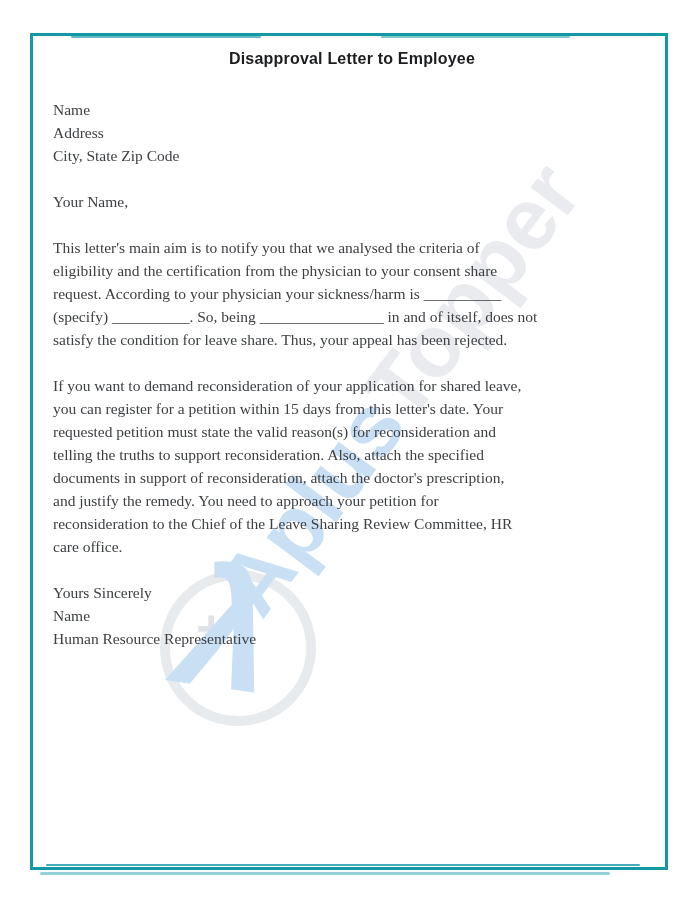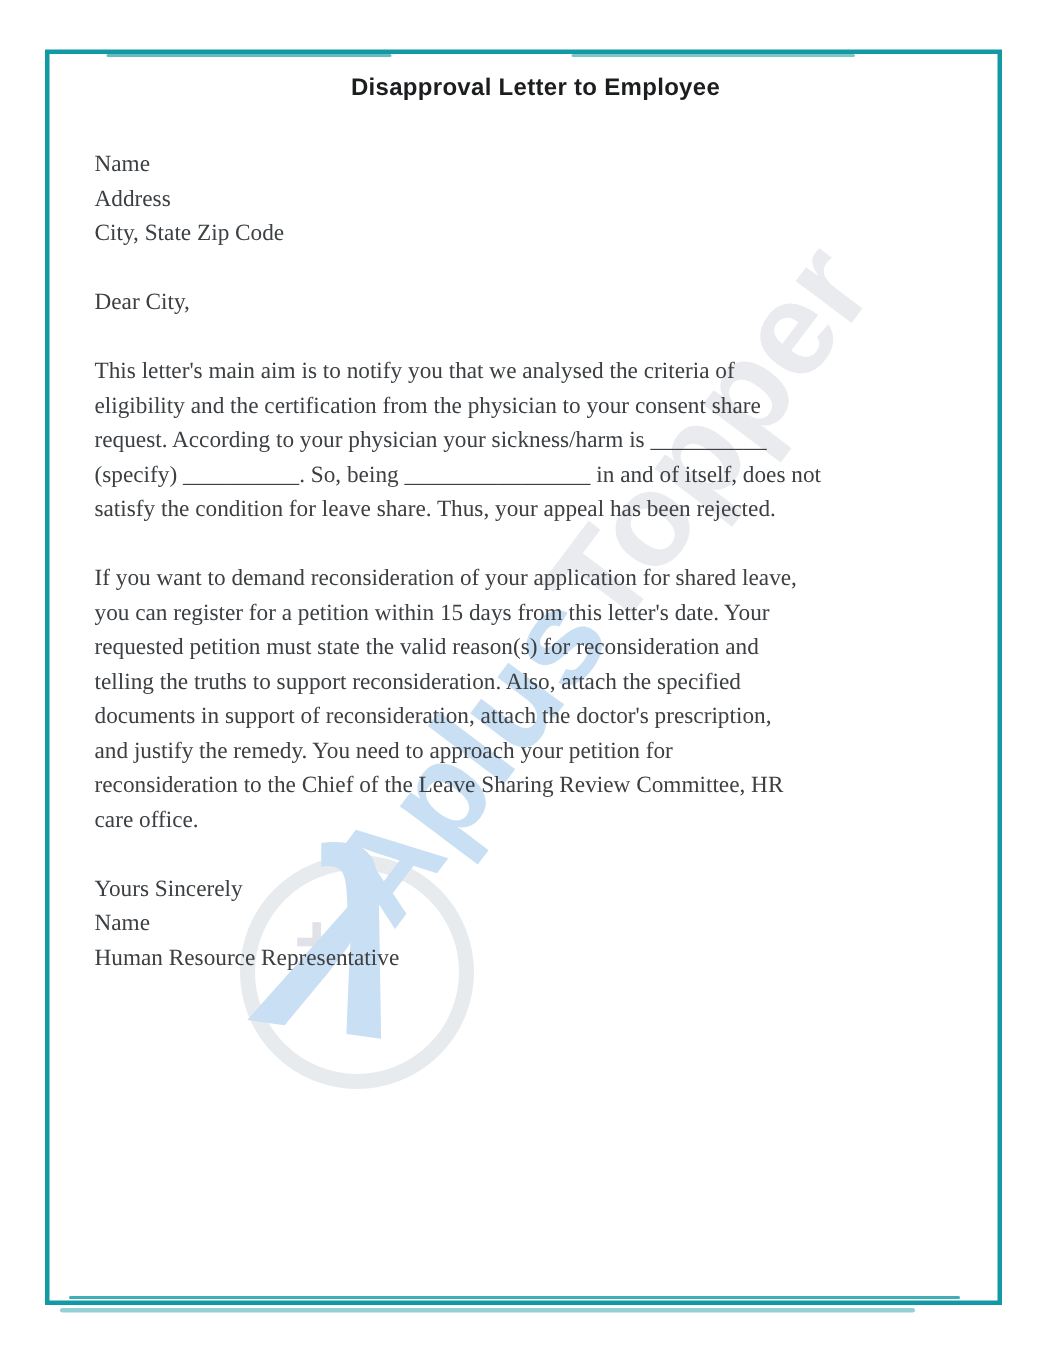--- a/index.html
+++ b/index.html
@@ -56,21 +56,21 @@
   }
   .wm-plus {
     position: absolute; left: 26px; top: 22px;
     font-size: 52px; line-height: 52px;
     color: #dfe3e8; font-weight: 700;
   }
 
   
   .content {
     position: absolute; inset: 0; z-index: 2;
-    padding: 14px 14px 0 30px;
+    padding: 14px 14px 0 20px;
     color: #3d4043;
     font-size: 15.5px; line-height: 23px;
   }
   .title {
     margin: 0 0 30px 0;
     text-align: center;
     font-size: 16px; line-height: 18px;
     font-weight: 700;
     color: #1c1d1f;
     letter-spacing: .2px;
@@ -94,21 +94,21 @@
     <span class="wm-first">Aplus</span><span class="wm-second">Topper</span>
   </div>
 
   <div class="content">
     <h1 class="title">Disapproval Letter to Employee</h1>
 
     <div class="block">Name
 Address
 City, State Zip Code</div>
 
-    <div class="block">Dear City,</div>
+    <div class="block">Your Name,</div>
 
     <div class="block">This letter's main aim is to notify you that we analysed the criteria of
 eligibility and the certification from the physician to your consent share
 request. According to your physician your sickness/harm is __________
 (specify) __________. So, being ________________ in and of itself, does not
 satisfy the condition for leave share. Thus, your appeal has been rejected.</div>
 
     <div class="block">If you want to demand reconsideration of your application for shared leave,
 you can register for a petition within 15 days from this letter's date. Your
 requested petition must state the valid reason(s) for reconsideration and

